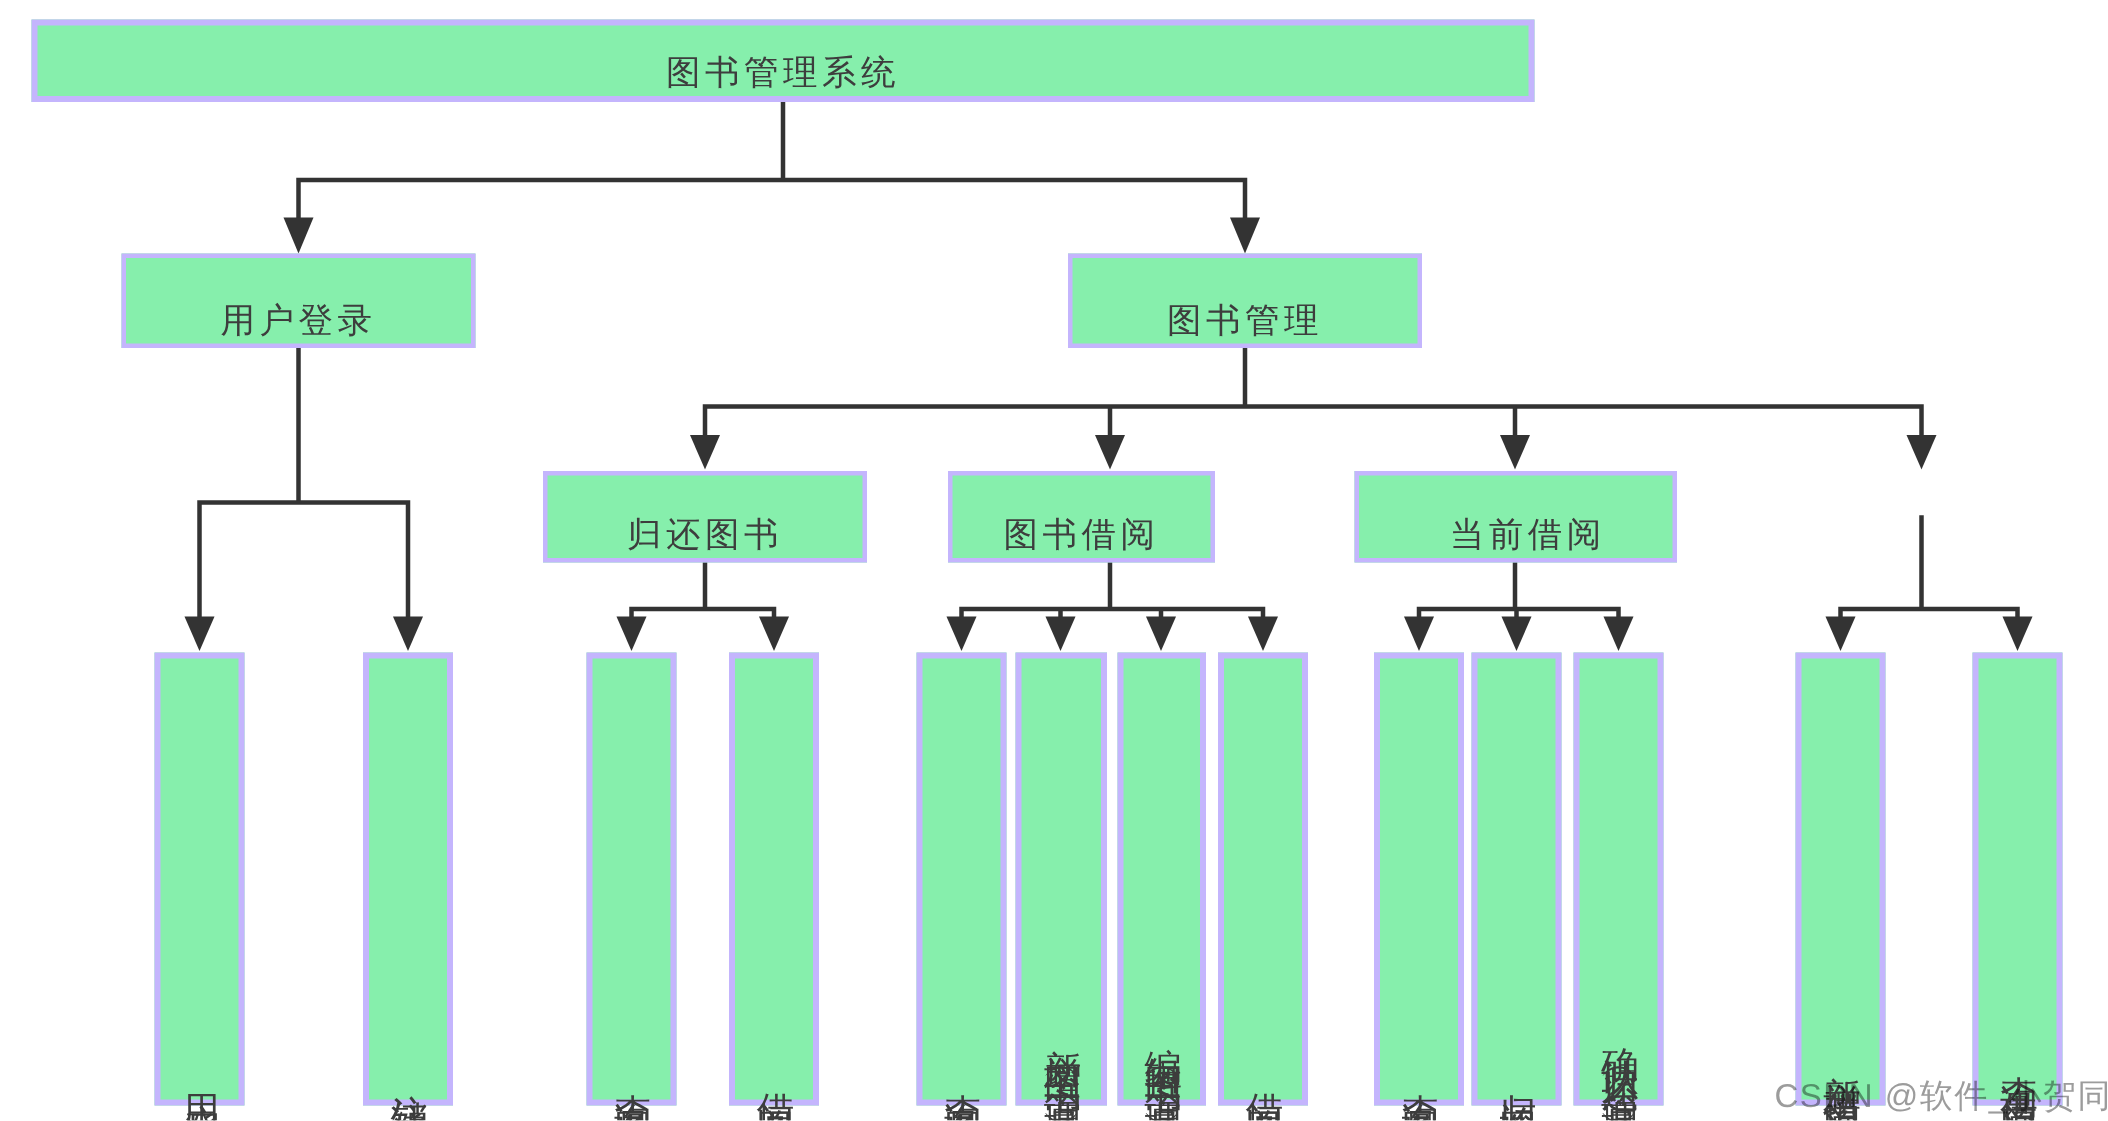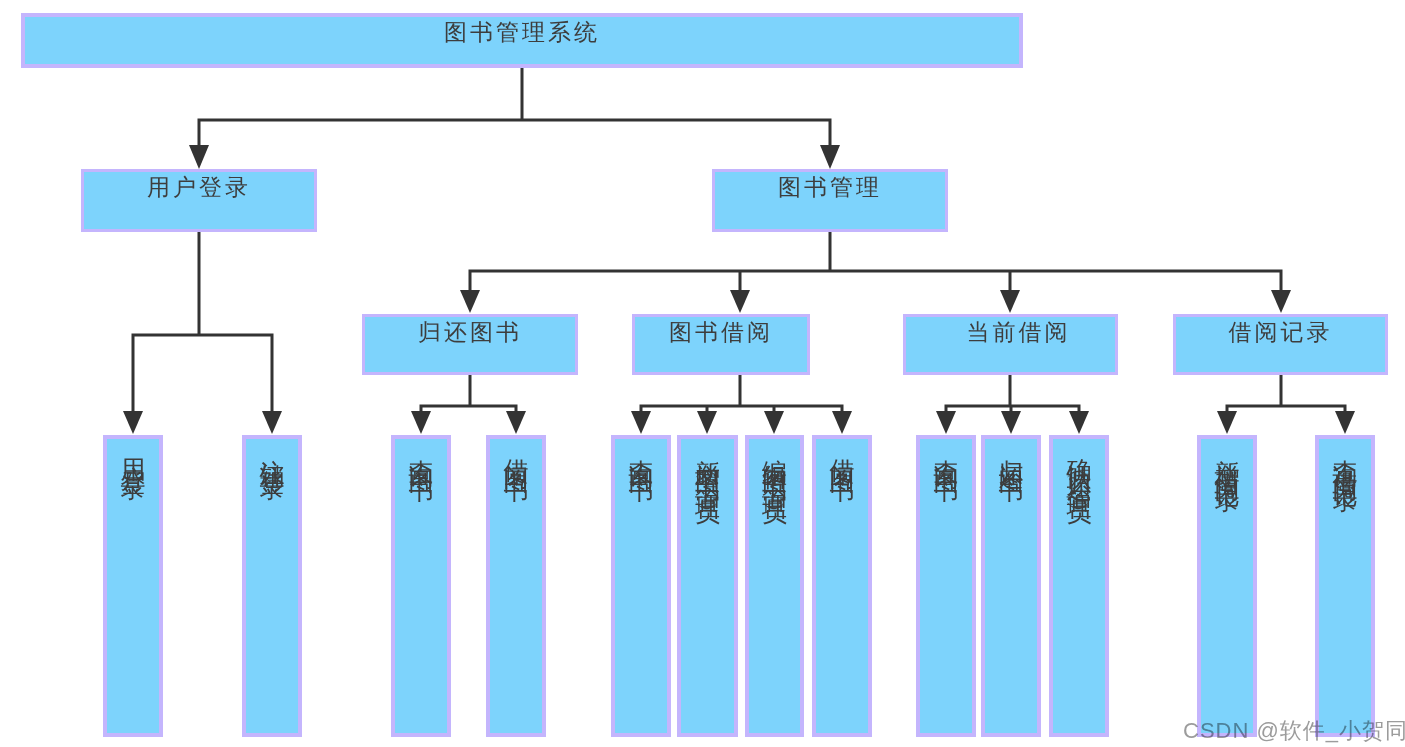--- a/index.html
+++ b/index.html
@@ -12,24 +12,24 @@
     font-family: "Liberation Sans", "DejaVu Sans", sans-serif;
   }
   #connectors {
     position: absolute;
     left: 0; top: 0;
     z-index: 0;
   }
   .box {
     position: absolute;
     box-sizing: border-box;
-    background: #7dd3fc;
+    background: #86efac;
     border: 3px solid #c4b5fd;
     display: flex;
-    align-items: flex-start;
+    align-items: flex-end;
     justify-content: center;
     z-index: 1;
   }
   .h-box .label {
     font-size: 23px;
     letter-spacing: 3px;
     color: #3d3d3d;
     white-space: nowrap;
   }
   .v-box { border-width: 4px; }
@@ -111,23 +111,20 @@
 
   <div class="box h-box" style="left:362px; top:314px; width:216px; height:61px;">
     <span class="label">归还图书</span>
   </div>
   <div class="box h-box" style="left:632px; top:314px; width:178px; height:61px;">
     <span class="label">图书借阅</span>
   </div>
   <div class="box h-box" style="left:903px; top:314px; width:215px; height:61px;padding-left:16px;">
     <span class="label">当前借阅</span>
   </div>
-  <div class="box h-box" style="left:1173px; top:314px; width:215px; height:61px;">
-    <span class="label">借阅记录</span>
-  </div>
 
   <div class="box v-box" style="left:103px; top:435px; width:60px; height:302px;">
     <span class="label">用户登录</span>
   </div>
   <div class="box v-box" style="left:242px; top:435px; width:60px; height:302px;">
     <span class="label">注销登录</span>
   </div>
 
   <div class="box v-box" style="left:391px; top:435px; width:60px; height:302px;">
     <span class="label">查询图书</span>

